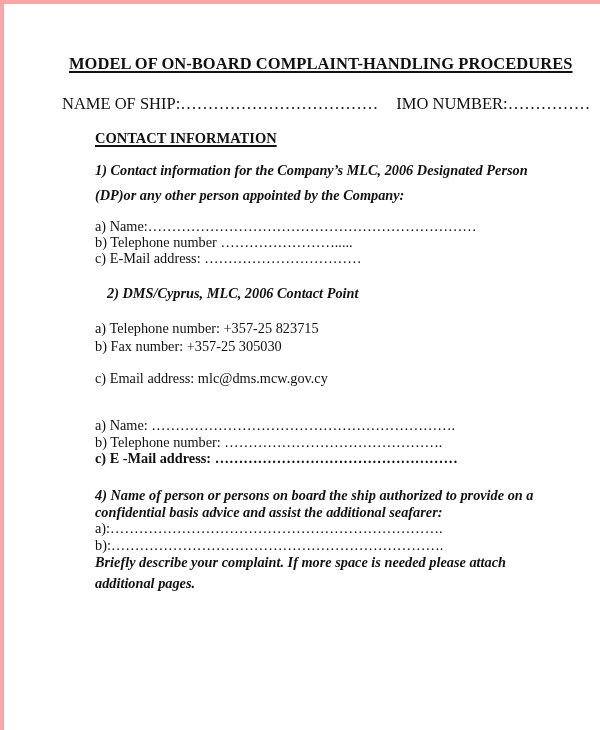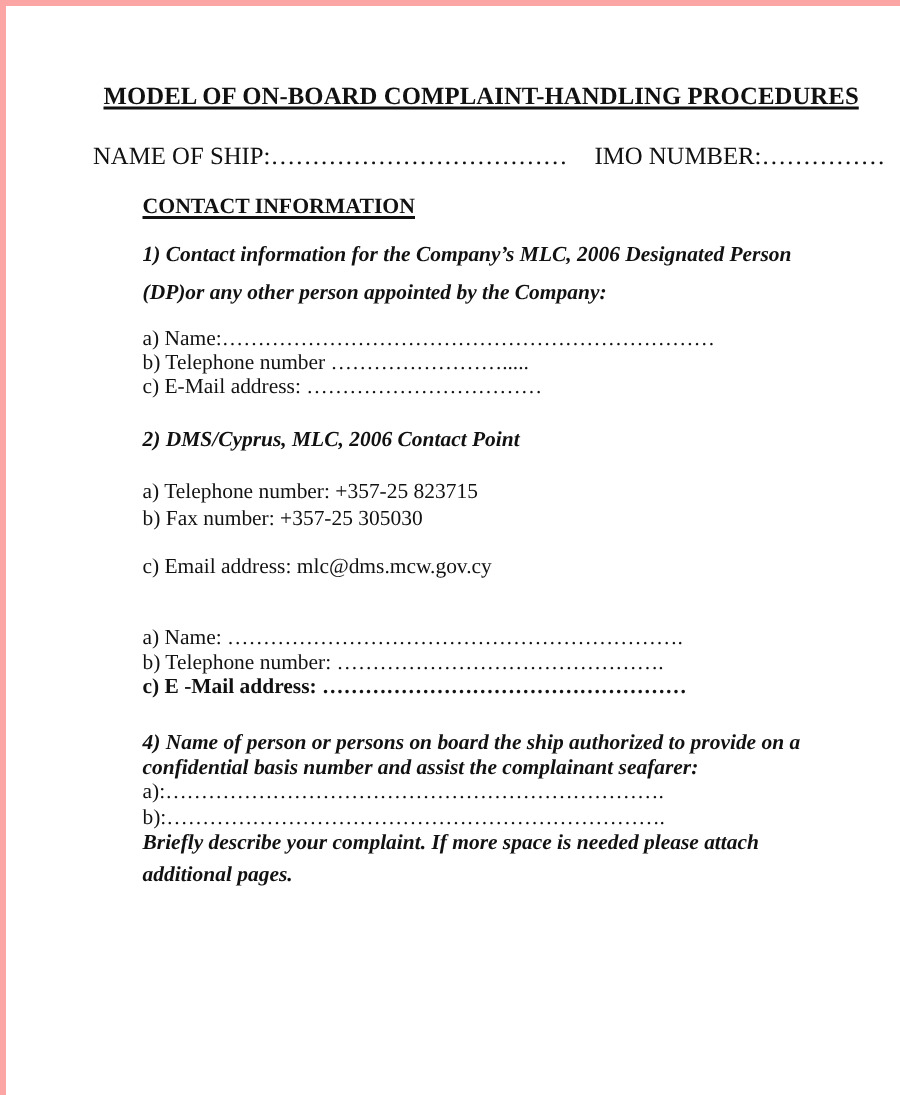--- a/index.html
+++ b/index.html
@@ -91,21 +91,21 @@
   <div class="line f" style="top:215px;">
     <span>a) Name:</span><span>……………………………………………………………</span>
   </div>
   <div class="line f" style="top:247px;">
     <span>c) E-Mail address:</span><span> ……………………………</span>
   </div>
   <div class="line f" style="top:231px;">
     <span>b) Telephone number</span><span> …………………….....</span>
   </div>
 
-  <div class="line q" style="top:282px;">2) DMS/Cyprus, MLC, 2006 Contact Point</div>
+  <div class="line q" style="top:282px;margin-left:12px;">2) DMS/Cyprus, MLC, 2006 Contact Point</div>
 
   <div class="line f" style="top:317px;">
     <span>a) Telephone number:</span><span> +357-25 823715</span>
   </div>
   <div class="line f" style="top:335px;">
     <span>b) Fax number:</span><span> +357-25 305030</span>
   </div>
   <div class="line f" style="top:367px;">
     <span>c) Email address:</span> <span class="email-link">mlc@dms.mcw.gov.cy</span>
   </div>
@@ -115,21 +115,21 @@
     <span>b) Telephone number:</span><span> ……………………………………….</span>
   </div>
   <div class="line f" style="top:414px;">
     <span>a) Name:</span><span> ……………………………………………………….</span>
   </div>
   <div class="line f" style="top:447px;font-weight:bold;">
     <span>c) E -Mail address:</span><span> ……………………………………………</span>
   </div>
 
   <div class="line q" style="top:484px;">4) Name of person or persons on board the ship authorized to provide on a</div>
-  <div class="line q" style="top:501px;">confidential basis number and assist the complainant seafarer:</div>
+  <div class="line q" style="top:501px;">confidential basis advice and assist the additional seafarer:</div>
 
   <div class="line f" style="top:517px;">
     <span>a):</span><span>…………………………………………………………….</span>
   </div>
   <div class="line f" style="top:534px;">
     <span>b):</span><span>…………………………………………………………….</span>
   </div>
 
   <div class="line q" style="top:551px;">Briefly describe your complaint. If more space is needed please attach</div>
   <div class="line q" style="top:572px;">additional pages.</div>

